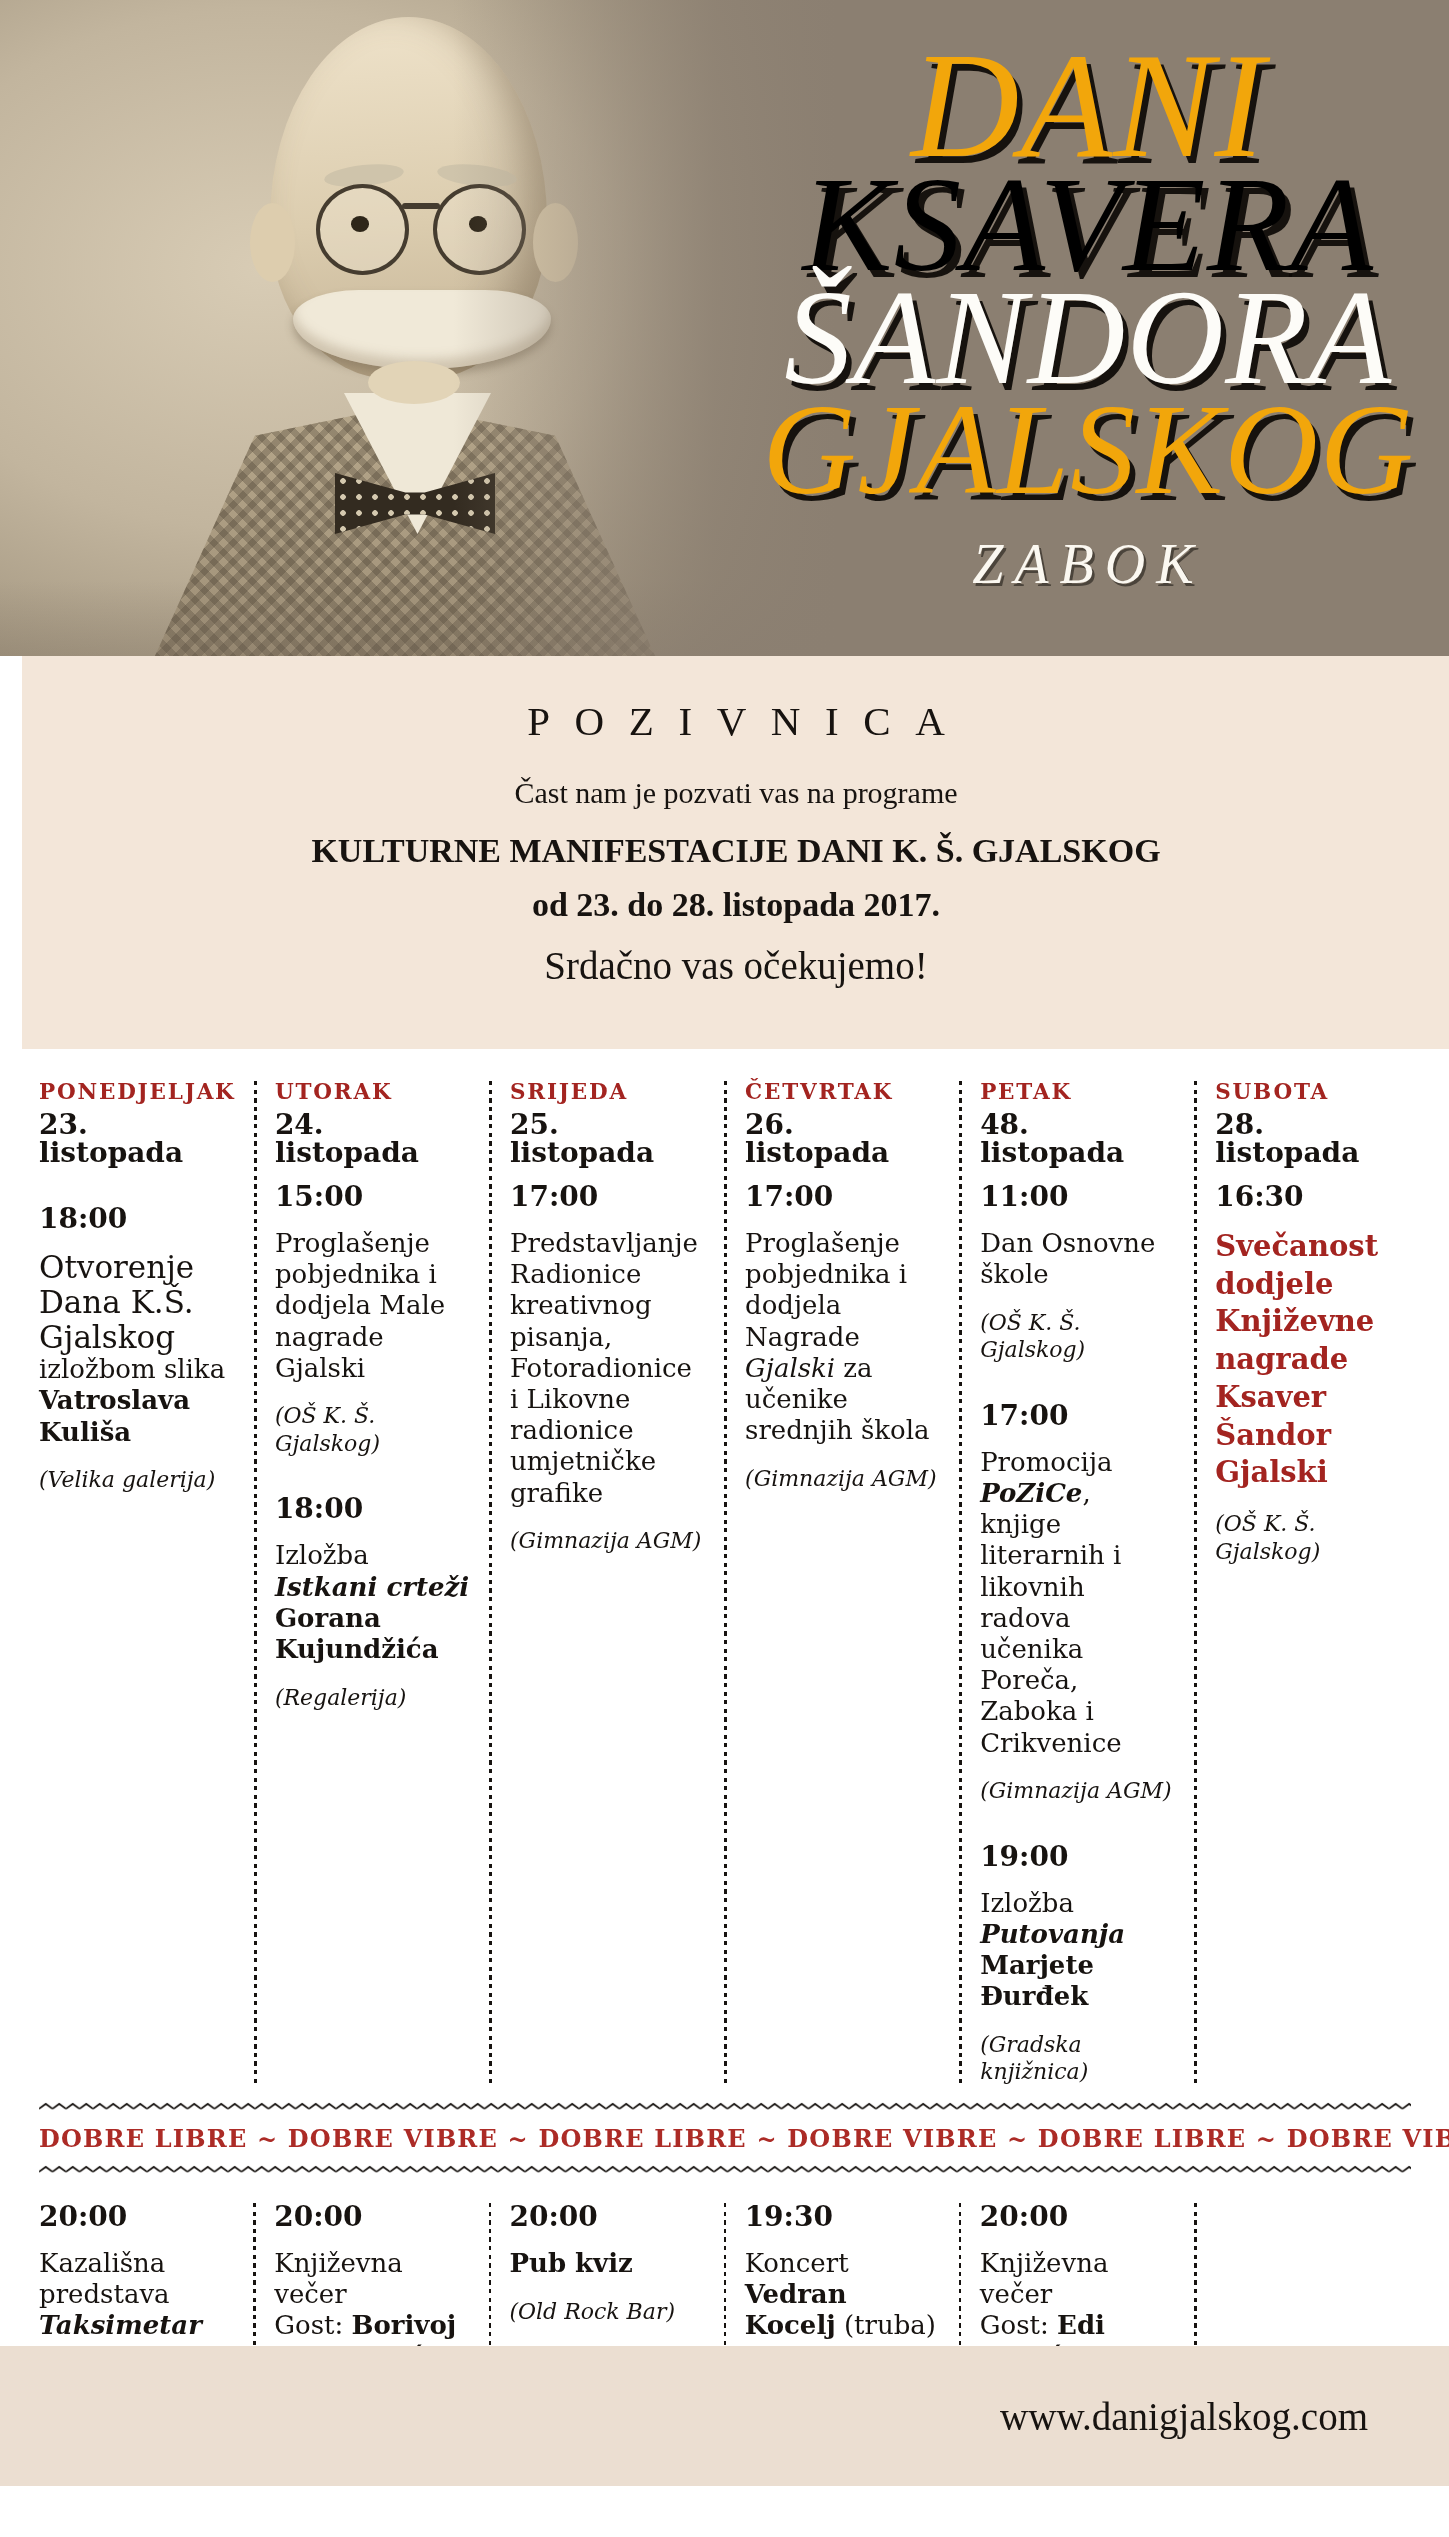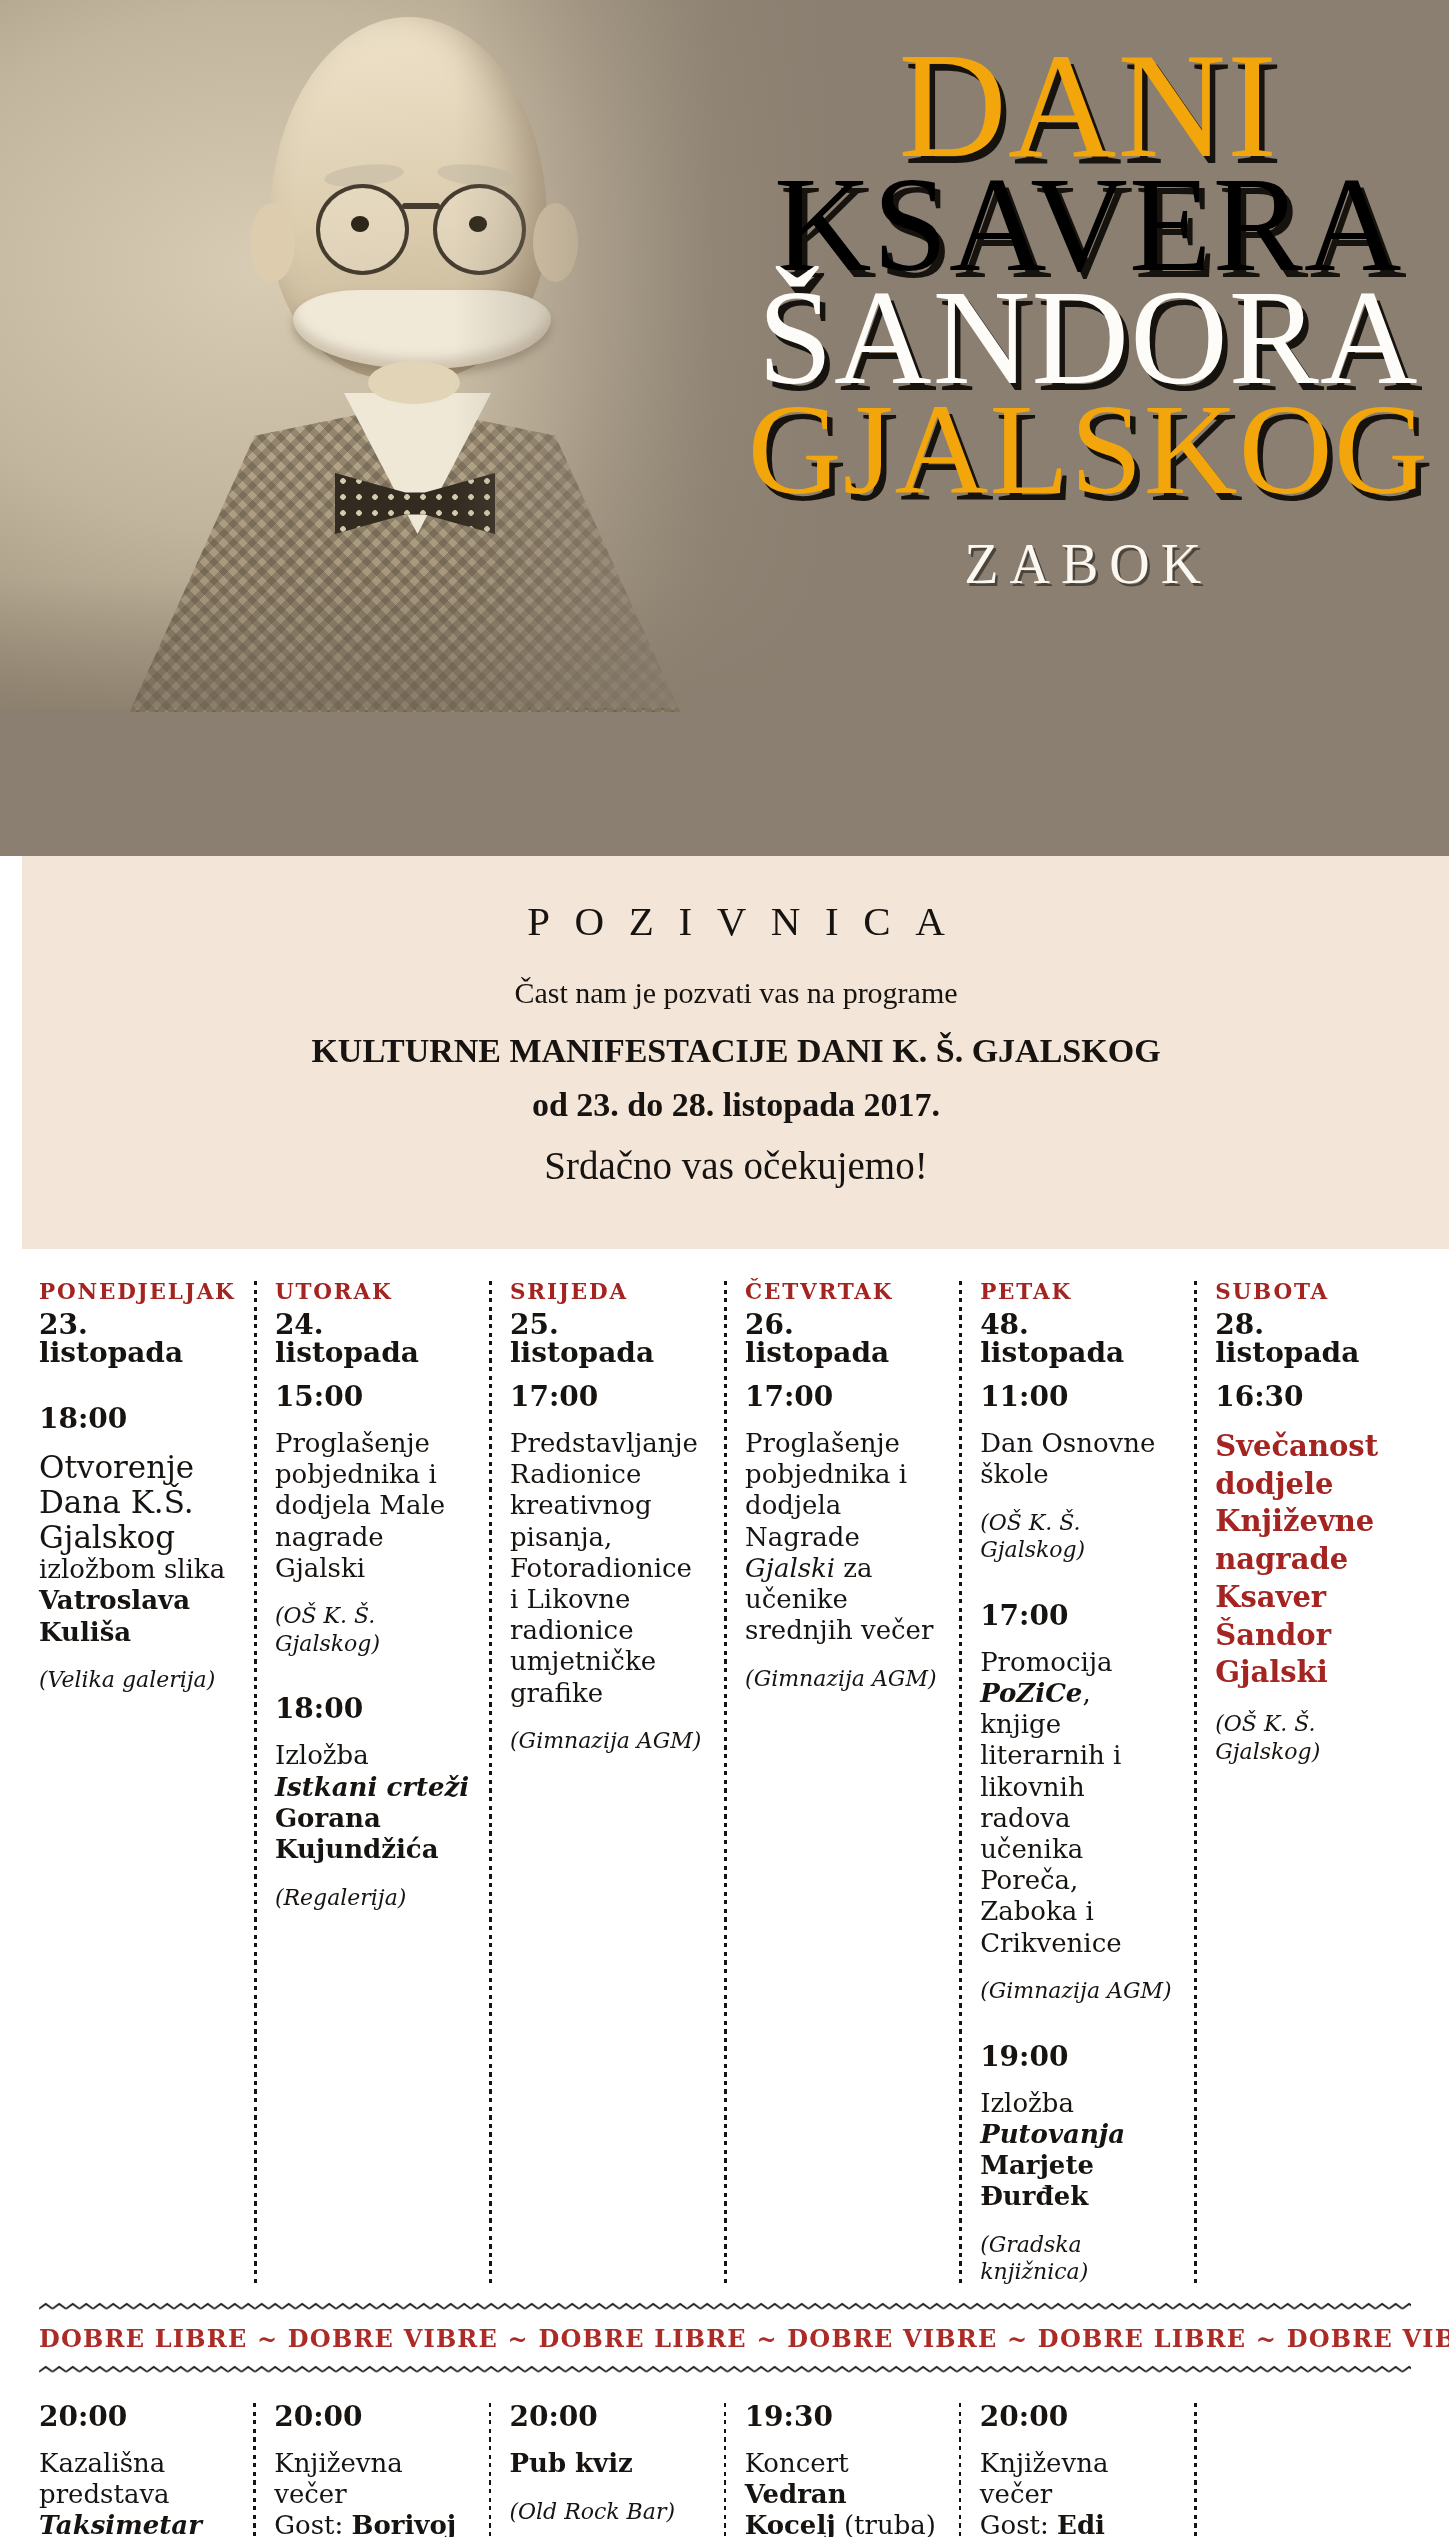--- a/index.html
+++ b/index.html
@@ -10,21 +10,21 @@
     --footer-bg:#EBDED1;
     --masthead-bg:#8B7F71;
     --ink:#171310;
   }
   *{box-sizing:border-box;}
   body{margin:0;background:#4a4a4a;}
   .poster{width:1450px;height:2538px;margin:0 auto;position:relative;overflow:hidden;
           background:#ffffff;color:var(--ink);font-family:"DejaVu Serif",serif;}
 
   
-  .masthead{position:relative;height:856px;background:var(--masthead-bg);overflow:hidden;}
+  .masthead{position:relative;height:656px;background:var(--masthead-bg);overflow:hidden;font-style:italic;}
   .photo{position:absolute;left:0;top:0;width:872px;height:708px;
          background:radial-gradient(ellipse at 30% 38%, #d8ccb5 0%, #c2b59e 42%, #a2957f 72%, rgba(139,127,113,0) 100%);}
   .suit{position:absolute;left:92px;top:405px;width:626px;height:307px;
         background:
           repeating-linear-gradient(45deg, rgba(72,62,48,.30) 0 6.8px, rgba(0,0,0,0) 6.8px 13.5px),
           repeating-linear-gradient(-45deg, rgba(72,62,48,.30) 0 6.8px, rgba(0,0,0,0) 6.8px 13.5px),
           linear-gradient(#b7a88c,#998a72);
         clip-path:polygon(6% 100%,26% 10%,50% 0,74% 10%,94% 100%);}
   .shirt{position:absolute;left:344px;top:393px;width:147px;height:141px;background:#efe8d7;
          clip-path:polygon(0 0,100% 0,50% 100%);}
@@ -206,21 +206,21 @@
       <div class="vdiv"></div>
 
       <div class="col">
         <div class="day-block">
           <div class="day">ČETVRTAK</div>
           <div class="date">26. listopada</div>
         </div>
         <div class="event first">
           <div class="time">17:00</div>
           <p class="etext">
-            <span>Proglašenje pobjednika i dodjela Nagrade </span><span class="it">Gjalski</span><span> za učenike srednjih večer</span>
+            <span>Proglašenje pobjednika i dodjela Nagrade </span><span class="it">Gjalski</span><span> za učenike srednjih škola</span>
           </p>
           <p class="venue">(Gimnazija AGM)</p>
         </div>
       </div>
 
       <div class="vdiv"></div>
 
       <div class="col">
         <div class="day-block">
           <div class="day">PETAK</div>

